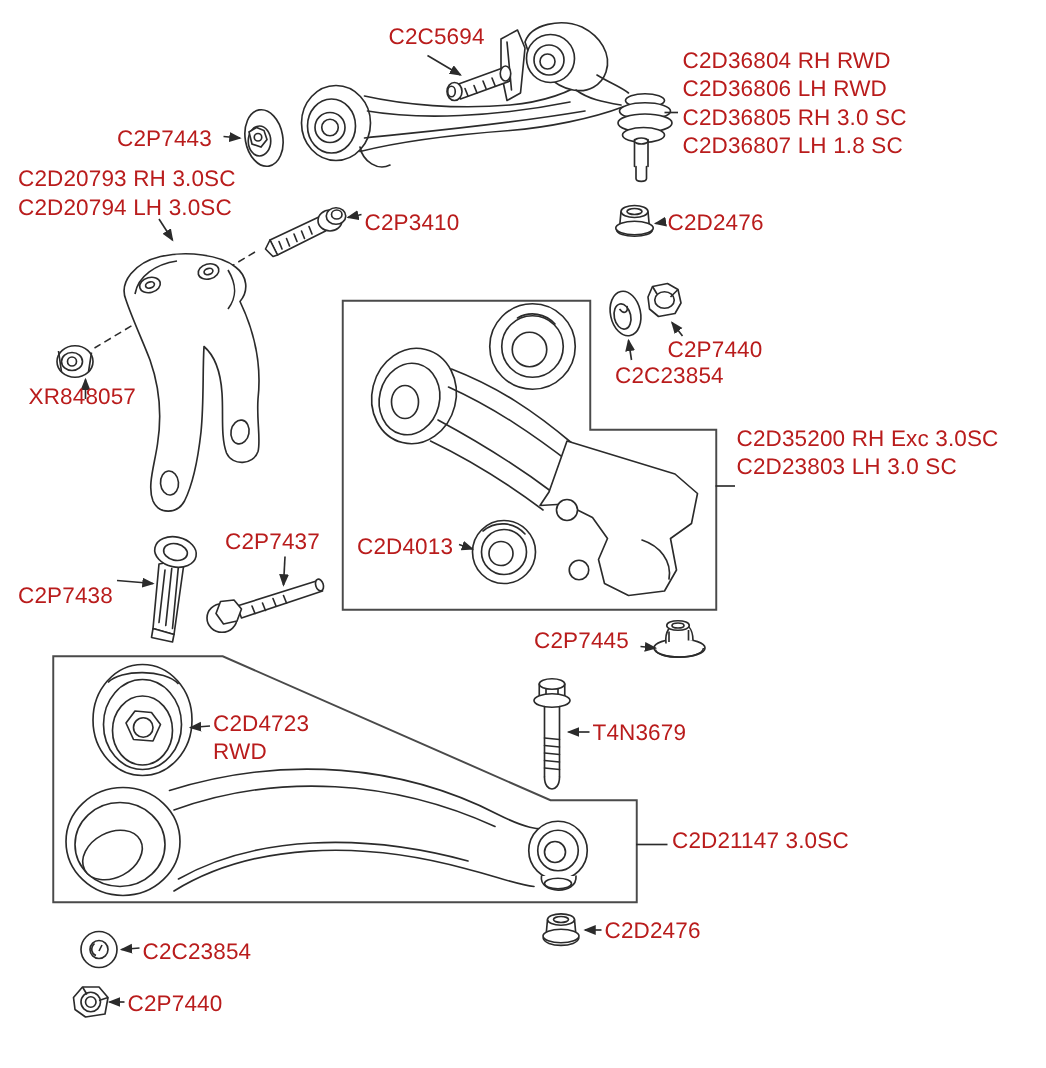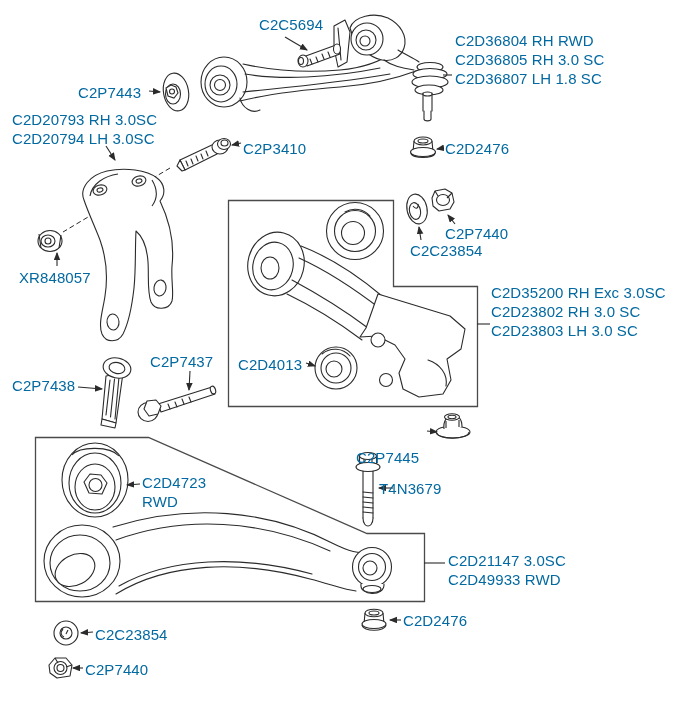--- a/index.html
+++ b/index.html
@@ -2,21 +2,21 @@
 <html><head>
 <meta charset="utf-8">
 <style>
   html,body{margin:0;padding:0;background:#ffffff;}
   #stage{
     position:relative;width:697px;height:712px;background:#ffffff;
     font-family:"Liberation Sans", sans-serif;overflow:hidden;
   }
   #art{position:absolute;left:0;top:0;}
   .lbl{
-    position:absolute;font-size:15px;line-height:19px;color:#0369a1;
+    position:absolute;font-size:15px;line-height:19px;color:#b91c1c;
     white-space:nowrap;letter-spacing:0.1px;
   }
 </style>
 </head>
 <body>
 
 <div id="stage">
 
   <svg id="art" width="697" height="712" viewBox="0 0 697 712">
     <defs>
@@ -255,56 +255,55 @@
       <path d="M93,632 L81,633" marker-end="url(#arw)"></path>
       <path d="M83,668 L73,668" marker-end="url(#arw)"></path>
       <path d="M401,620 L390,620" marker-end="url(#arw)"></path>
     </g>
   </svg>
 
   <div class="lbl" style="left:259px;top:15px">C2C5694</div>
 
   <div class="lbl" style="left:455px;top:31px">
     <div>C2D36804 RH RWD</div>
+    <div>C2D36806 LH RWD</div>
     <div>C2D36805 RH 3.0 SC</div>
     <div>C2D36807 LH 1.8 SC</div>
   </div>
 
   <div class="lbl" style="left:78px;top:83px">C2P7443</div>
 
   <div class="lbl" style="left:12px;top:110px">
     <div>C2D20793 RH 3.0SC</div>
     <div>C2D20794 LH 3.0SC</div>
   </div>
 
   <div class="lbl" style="left:243px;top:139px">C2P3410</div>
   <div class="lbl" style="left:445px;top:139px">C2D2476</div>
   <div class="lbl" style="left:445px;top:224px">C2P7440</div>
   <div class="lbl" style="left:410px;top:241px">C2C23854</div>
-  <div class="lbl" style="left:19px;top:268px">XR848057</div>
+  <div class="lbl" style="left:19px;top:255px">XR848057</div>
 
   <div class="lbl" style="left:491px;top:283px">
     <div>C2D35200 RH Exc 3.0SC</div>
-    <div>C2D23802 RH 3.0 SC</div>
     <div>C2D23803 LH 3.0 SC</div>
   </div>
 
   <div class="lbl" style="left:238px;top:355px">C2D4013</div>
   <div class="lbl" style="left:150px;top:352px">C2P7437</div>
-  <div class="lbl" style="left:12px;top:376px">C2P7438</div>
-  <div class="lbl" style="left:356px;top:448px">C2P7445</div>
-  <div class="lbl" style="left:379px;top:479px">T4N3679</div>
+  <div class="lbl" style="left:12px;top:388px">C2P7438</div>
+  <div class="lbl" style="left:356px;top:418px">C2P7445</div>
+  <div class="lbl" style="left:395px;top:479px">T4N3679</div>
 
   <div class="lbl" style="left:142px;top:473px">
     <div>C2D4723</div>
     <div>RWD</div>
   </div>
 
   <div class="lbl" style="left:448px;top:551px">
     <div>C2D21147 3.0SC</div>
-    <div>C2D49933 RWD</div>
   </div>
 
   <div class="lbl" style="left:95px;top:625px">C2C23854</div>
   <div class="lbl" style="left:85px;top:660px">C2P7440</div>
   <div class="lbl" style="left:403px;top:611px">C2D2476</div>
 
 </div>
 
 </body></html>

